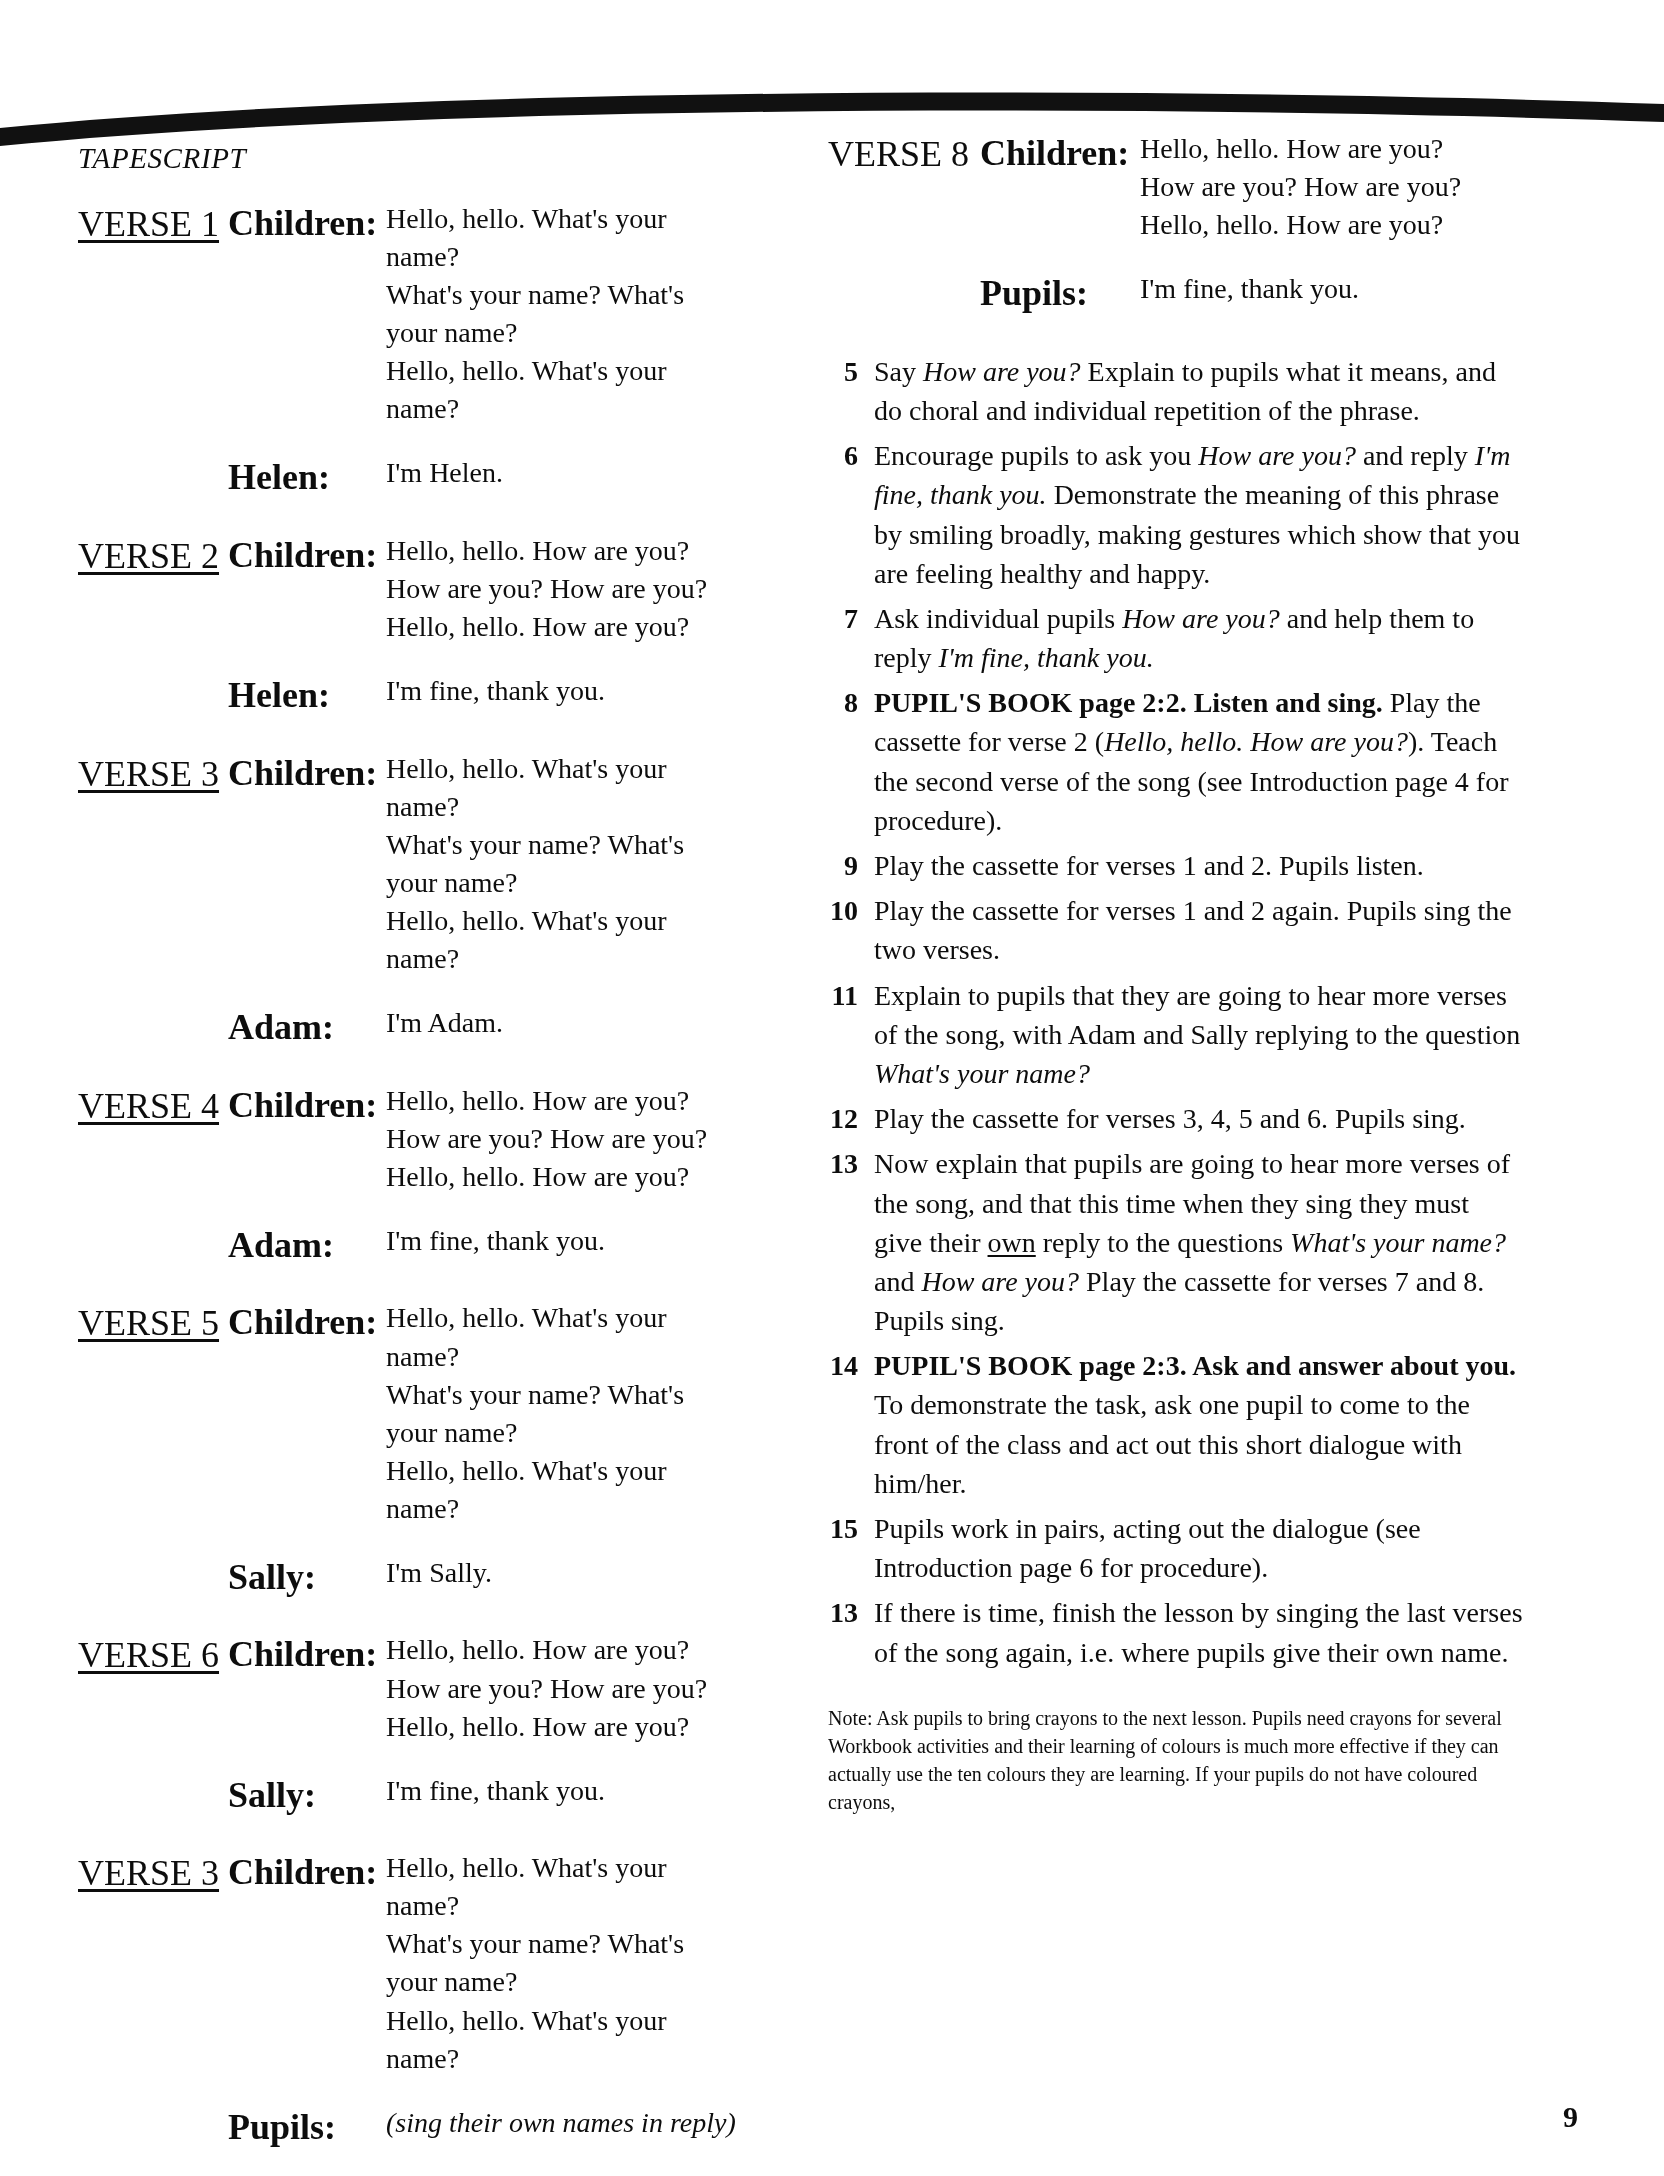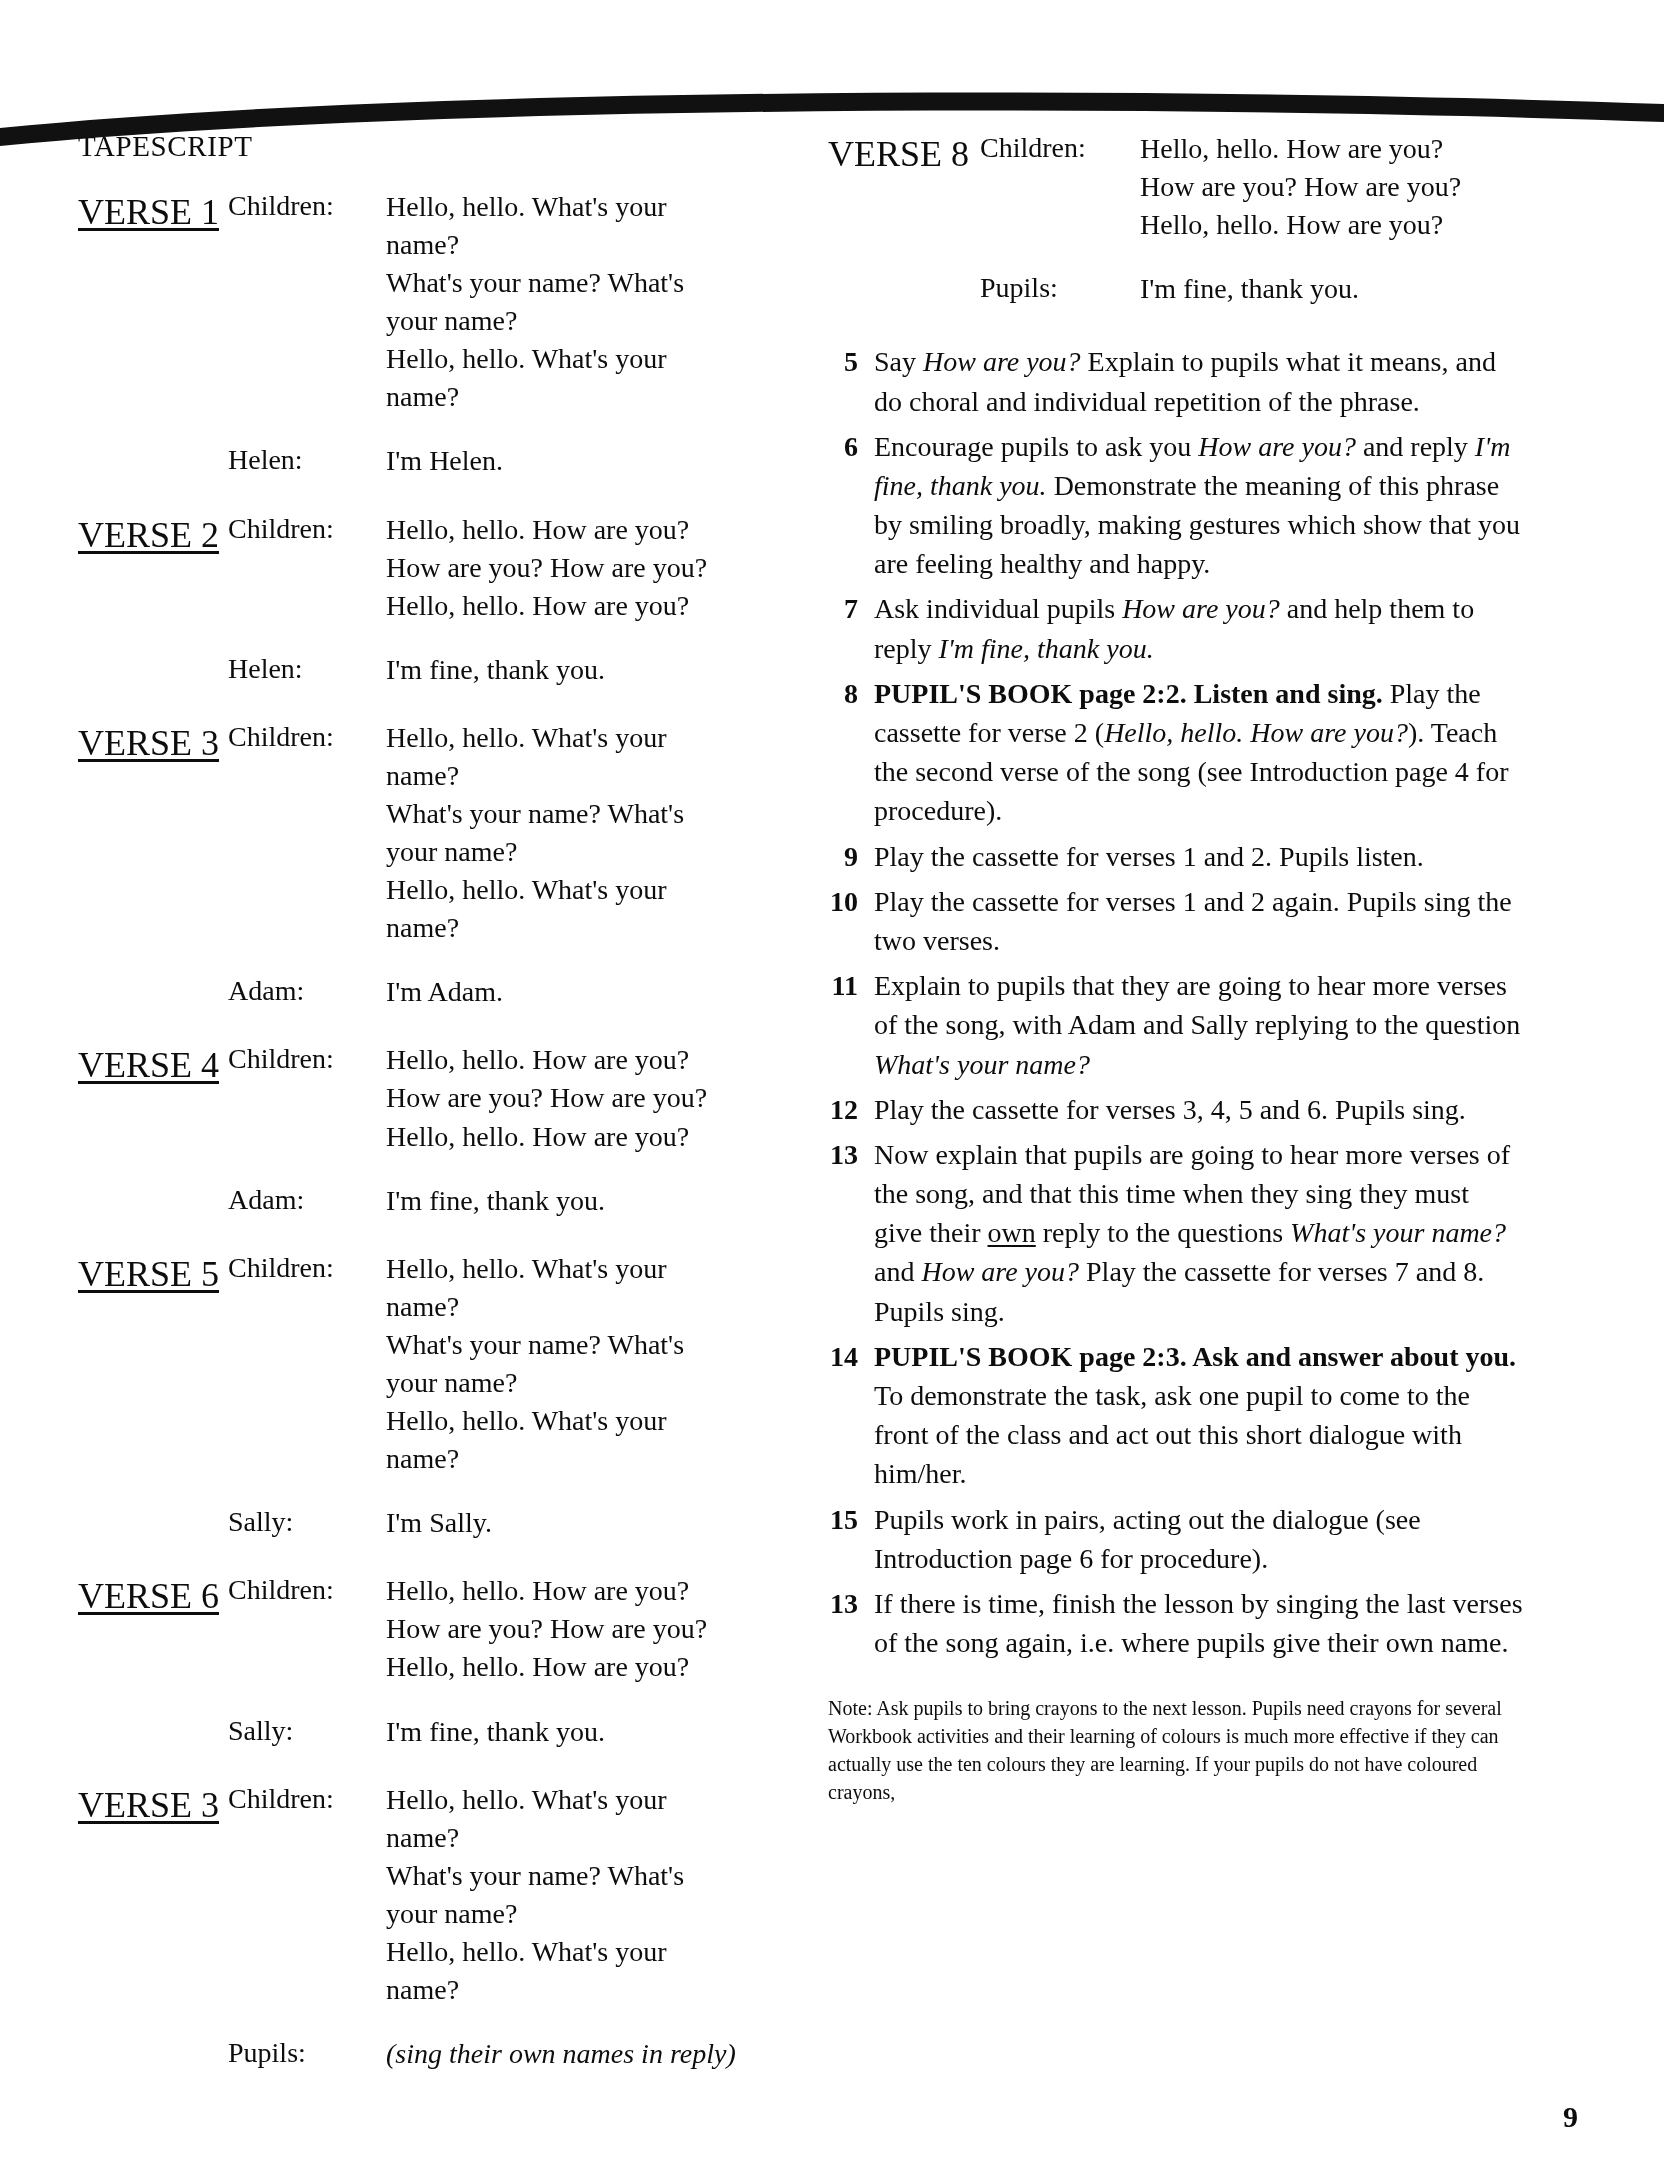--- a/index.html
+++ b/index.html
@@ -50,22 +50,23 @@
   #right-column {
     width: 874px;
     padding-left: 38px;
     padding-right: 140px;
   }
 
   
   .section-title {
     font-size: 29px;
     letter-spacing: 0.6px;
-    margin: 0 0 25px 0;
+    margin: 12px 0 25px 0;
     font-weight: normal;
+    font-style: italic;
   }
 
   
   .verse-block {
     display: block;
     margin-bottom: 30px;
   }
   .speech-row {
     display: flex;
     align-items: flex-start;
@@ -83,22 +84,22 @@
     padding-top: 1px;
   }
   .verse-label .uline {
     text-decoration: underline;
     text-underline-offset: 4px;
     text-decoration-thickness: 2.5px;
   }
   .speaker {
     width: 158px;
     flex: 0 0 158px;
-    font-weight: normal;
-    font-size: 28px;
+    font-weight: bold;
+    font-size: 36px;
     line-height: 1.32;
   }
   .lines {
     flex: 1 1 auto;
     font-size: 28px;
     line-height: 1.36;
   }
   .lines .lyric-line {
     display: block;
   }

